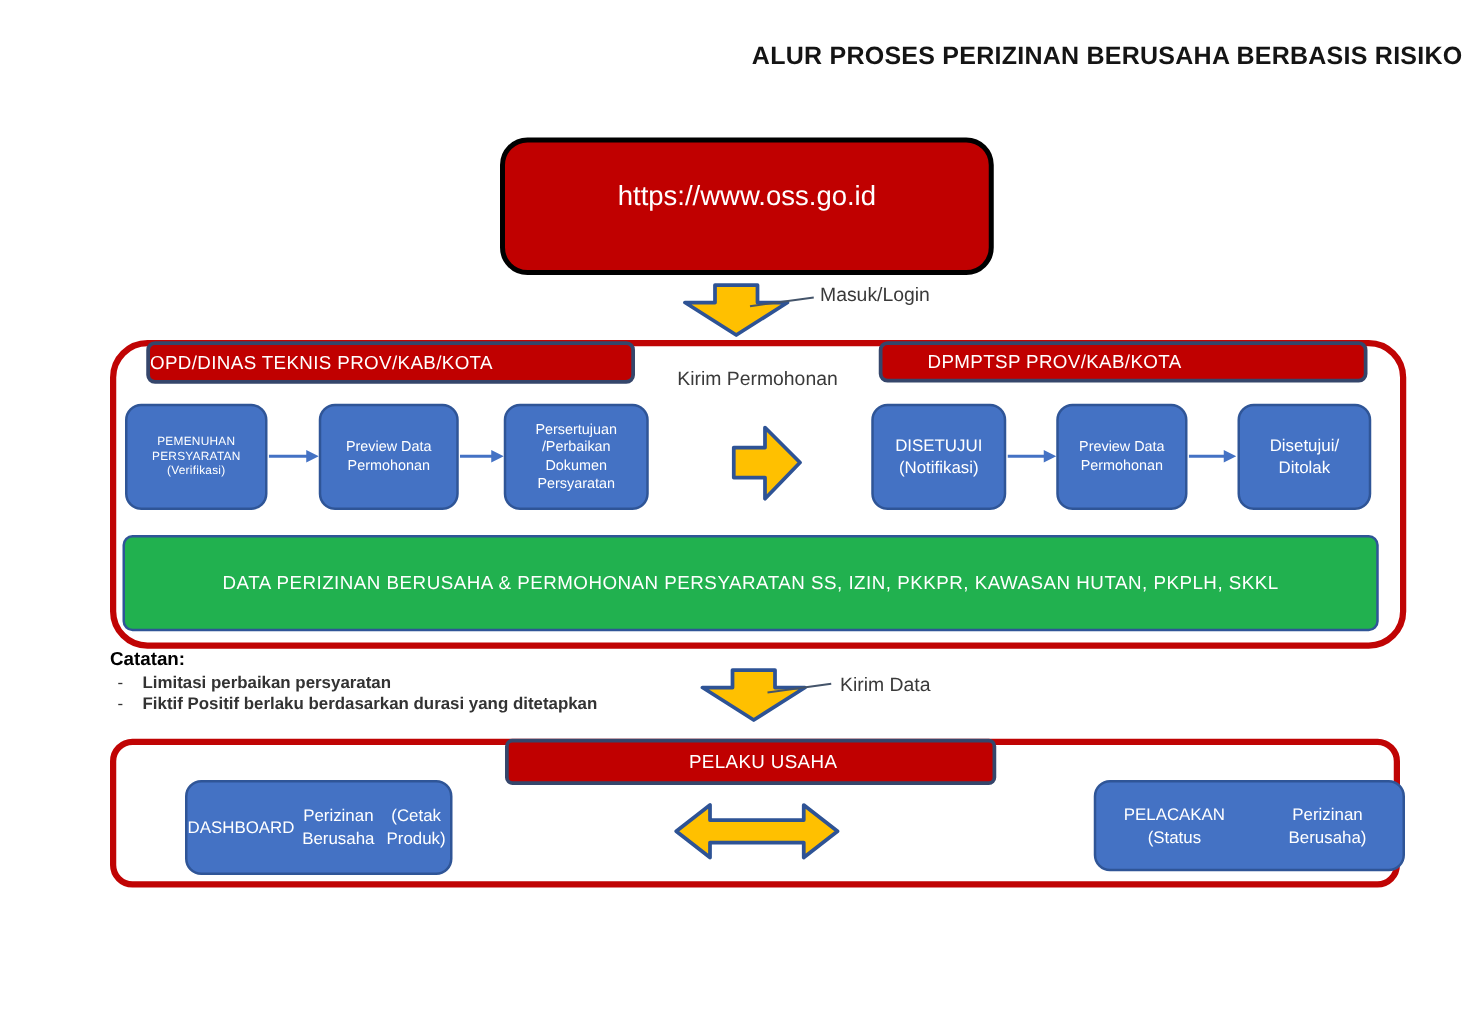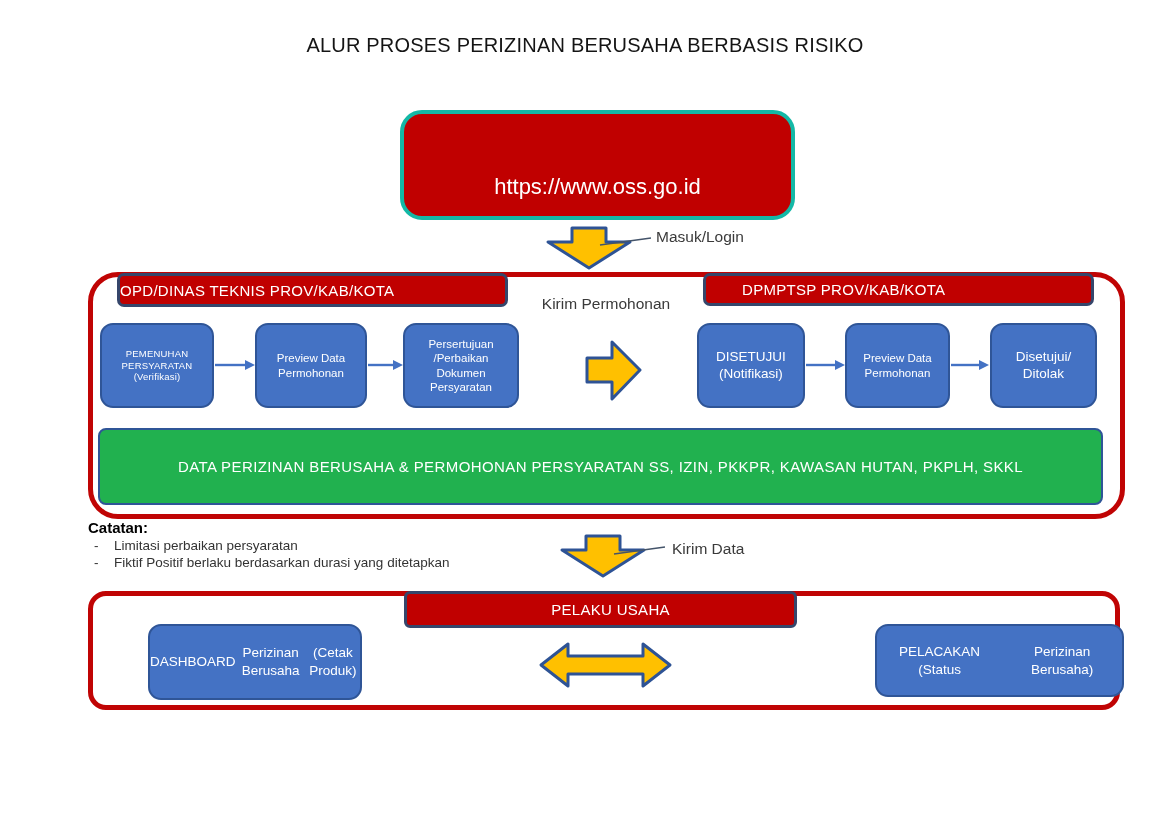--- a/index.html
+++ b/index.html
@@ -2,27 +2,27 @@
 <html><head>
 <meta charset="utf-8">
 <style>
   * { box-sizing: border-box; margin: 0; padding: 0; }
   body { background: #ffffff; }
   .canvas {
     position: relative; width: 1170px; height: 827px; background: #ffffff;
     font-family: "Liberation Sans", "DejaVu Sans", sans-serif; overflow: hidden;
   }
   .title {
-    position: absolute; top: 34px; left: 0; width: 100%; text-align: center;
-    font-size: 20px; font-weight: normal; color: #141414; letter-spacing: .2px;
+    position: absolute; top: 34px; left: 0; width: 100%; text-align: right;
+    font-size: 20px; font-weight: bold; color: #141414; letter-spacing: .2px;
   }
   .oss-box {
     position: absolute; left: 400px; top: 110px; width: 395px; height: 110px;
-    background: #C00000; border: 4px solid #14b8a6; border-radius: 22px;
-    display: flex; align-items: flex-end; justify-content: center;
+    background: #C00000; border: 4px solid #000000; border-radius: 22px;
+    display: flex; align-items: center; justify-content: center;
     color: #fff; font-size: 22px; padding-bottom: 16px;
   }
   .abs { position: absolute; }
   .flow-label { position: absolute; font-size: 15.5px; color: #3a3a3a; white-space: nowrap; }
 
   .mid-container {
     position: absolute; left: 88px; top: 272px; width: 1037px; height: 247px;
     border: 5px solid #C00404; border-radius: 30px; background: #fff;
   }
   .hdr {
@@ -52,21 +52,21 @@
     position: absolute; left: 5px; top: 151px; width: 1005px; height: 77px;
     background: #21B14F; border: 2px solid #2F5597; border-radius: 8px;
     display: flex; align-items: center; justify-content: center; text-align: center;
     color: #fff; font-size: 15px; letter-spacing: .4px; padding: 0 20px;
   }
 
   .catatan { position: absolute; left: 88px; top: 519px; width: 540px; }
   .catatan-heading { font-size: 15px; font-weight: bold; color: #000; margin-bottom: 2px; }
   .note-row { display: flex; font-size: 13.5px; color: #333; margin-top: 2px; }
   .note-row .dash { width: 18px; padding-left: 6px; flex: 0 0 auto; }
-  .note-row .dash + span { padding-left: 8px; }
+  .note-row .dash + span { padding-left: 8px; font-weight: bold; }
 
   .bottom-container {
     position: absolute; left: 88px; top: 591px; width: 1032px; height: 119px;
     border: 5px solid #C00404; border-radius: 18px; background: #fff;
   }
   .pu-header {
     position: absolute; left: 311px; top: -5px; width: 393px; height: 37px;
     background: #C00000; border: 3px solid #35466B; border-radius: 6px;
     color: #fff; display: flex; align-items: center; justify-content: center;
     font-size: 15px; z-index: 2; letter-spacing: .3px; padding-left: 20px;

